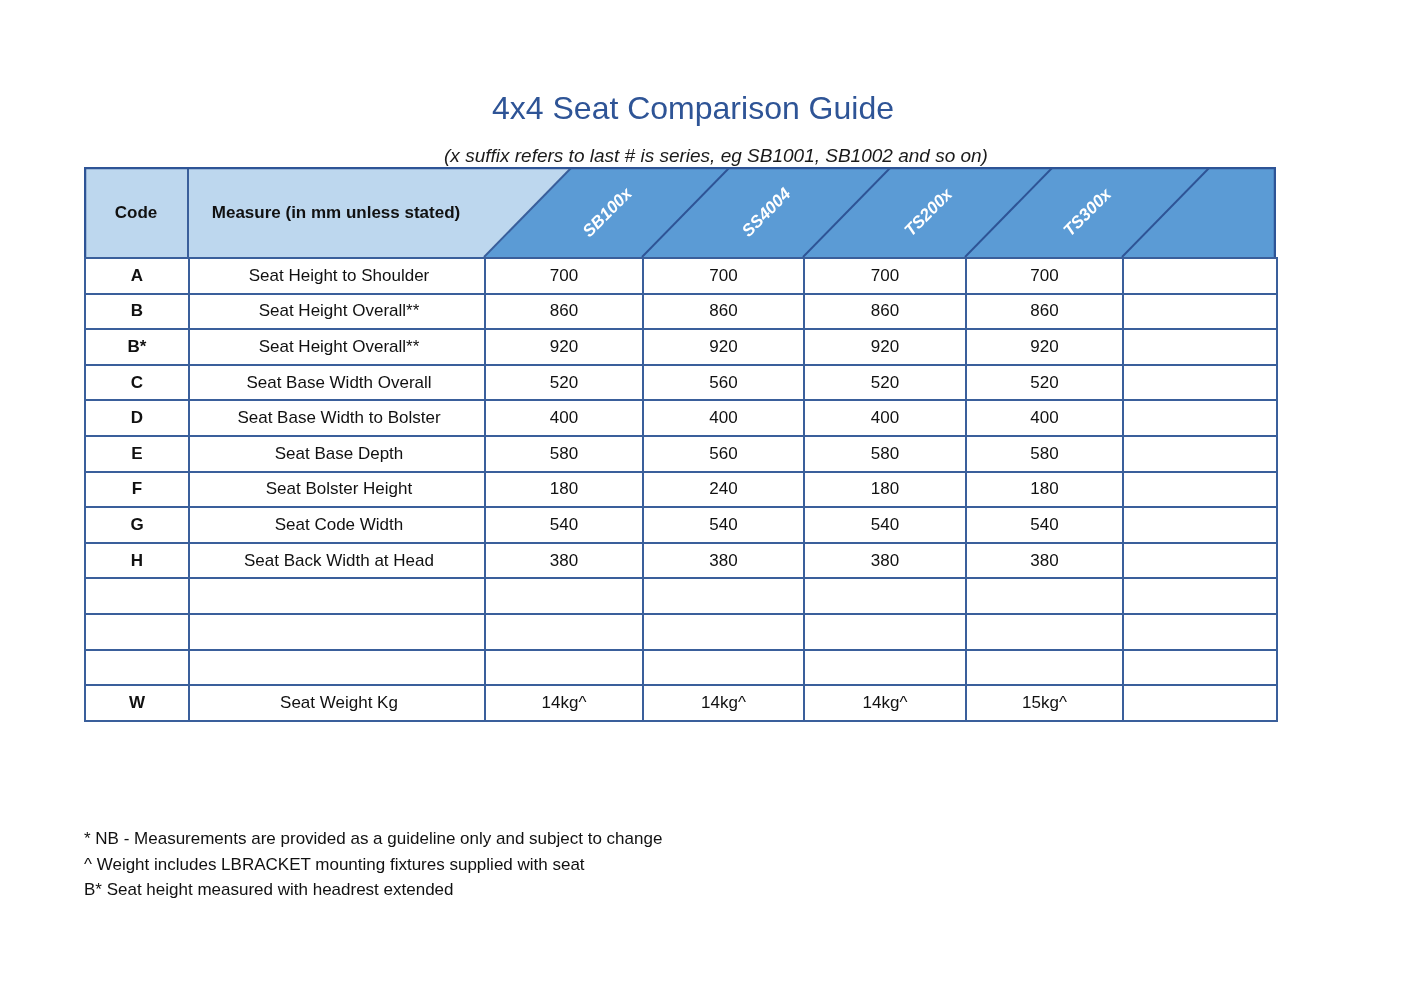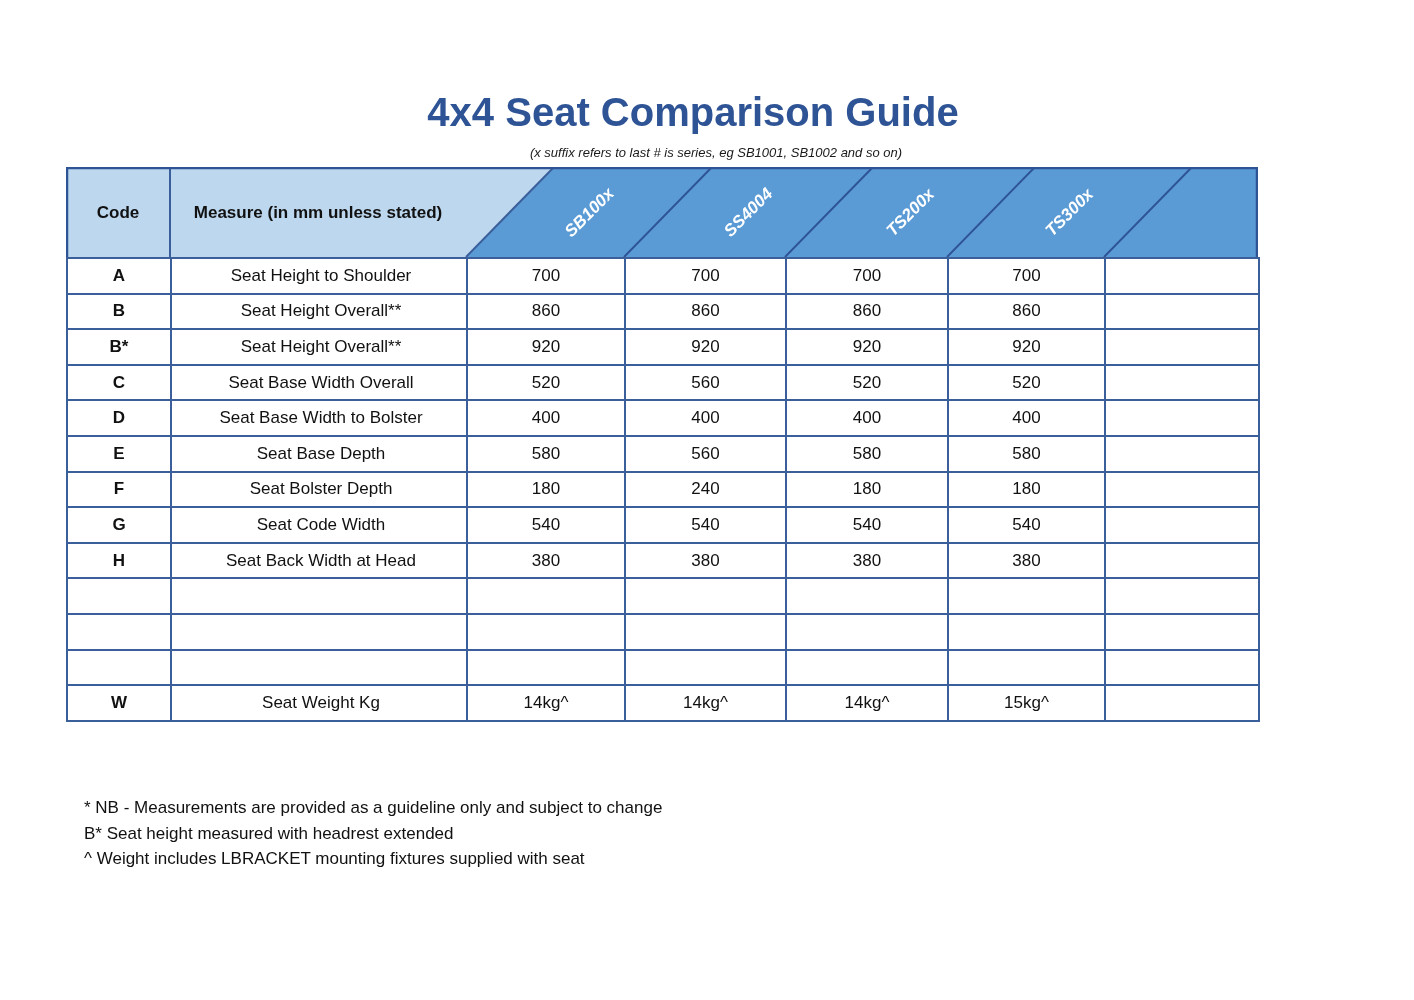--- a/index.html
+++ b/index.html
@@ -14,38 +14,38 @@
     height: 1000px;
     background: #ffffff;
     overflow: hidden;
   }
   .title {
     position: absolute;
     top: 90px;
     left: 0;
     width: 1386px;
     text-align: center;
-    font-size: 40px;
-    font-weight: 700;
+    font-size: 32px;
+    font-weight: 400;
     color: #2e5496;
     letter-spacing: 0px;
   }
   .subtitle {
     position: absolute;
     top: 145px;
     left: 18px;
     width: 1396px;
     text-align: center;
-    font-size: 13px;
+    font-size: 19px;
     font-style: italic;
     color: #1a1a1a;
   }
   .table-wrap {
     position: absolute;
-    left: 66px;
+    left: 84px;
     top: 167px;
     width: 972px;
   }
   .header-svg {
     display: block;
   }
   .header-svg .cell-label {
     font-family: "Liberation Sans", sans-serif;
     font-size: 17px;
     font-weight: 700;
@@ -74,21 +74,21 @@
     color: #111111;
     overflow: hidden;
     white-space: nowrap;
   }
   table.data td.c-code { font-weight: 700; }
   table.data td.c-measure { font-weight: 400; padding-left: 8px; }
   table.data td.c-val { font-weight: 400; }
   .footnotes {
     position: absolute;
     left: 84px;
-    top: 795px;
+    top: 826px;
     width: 1100px;
     font-size: 17px;
     color: #111111;
     line-height: 25.5px;
   }
 </style>
 </head>
 <body>
 
 <div class="page">
@@ -184,21 +184,21 @@
             <td class="c-code">E</td>
             <td class="c-measure">Seat Base Depth</td>
             <td class="c-val">580</td>
             <td class="c-val">560</td>
             <td class="c-val">580</td>
             <td class="c-val">580</td>
             <td class="c-val"></td>
           </tr>
           <tr>
             <td class="c-code">F</td>
-            <td class="c-measure">Seat Bolster Depth</td>
+            <td class="c-measure">Seat Bolster Height</td>
             <td class="c-val">180</td>
             <td class="c-val">240</td>
             <td class="c-val">180</td>
             <td class="c-val">180</td>
             <td class="c-val"></td>
           </tr>
           <tr>
             <td class="c-code">G</td>
             <td class="c-measure">Seat Code Width</td>
             <td class="c-val">540</td>
@@ -251,17 +251,17 @@
             <td class="c-val">14kg^</td>
             <td class="c-val">15kg^</td>
             <td class="c-val"></td>
           </tr>
         </tbody>
     </table>
   </div>
 
   <div class="footnotes">
     <div>* NB - Measurements are provided as a guideline only and subject to change</div>
+    <div>^ Weight includes LBRACKET mounting fixtures supplied with seat</div>
     <div>B* Seat height measured with headrest extended</div>
-    <div>^ Weight includes LBRACKET mounting fixtures supplied with seat</div>
   </div>
 
 </div>
 
 </body></html>

